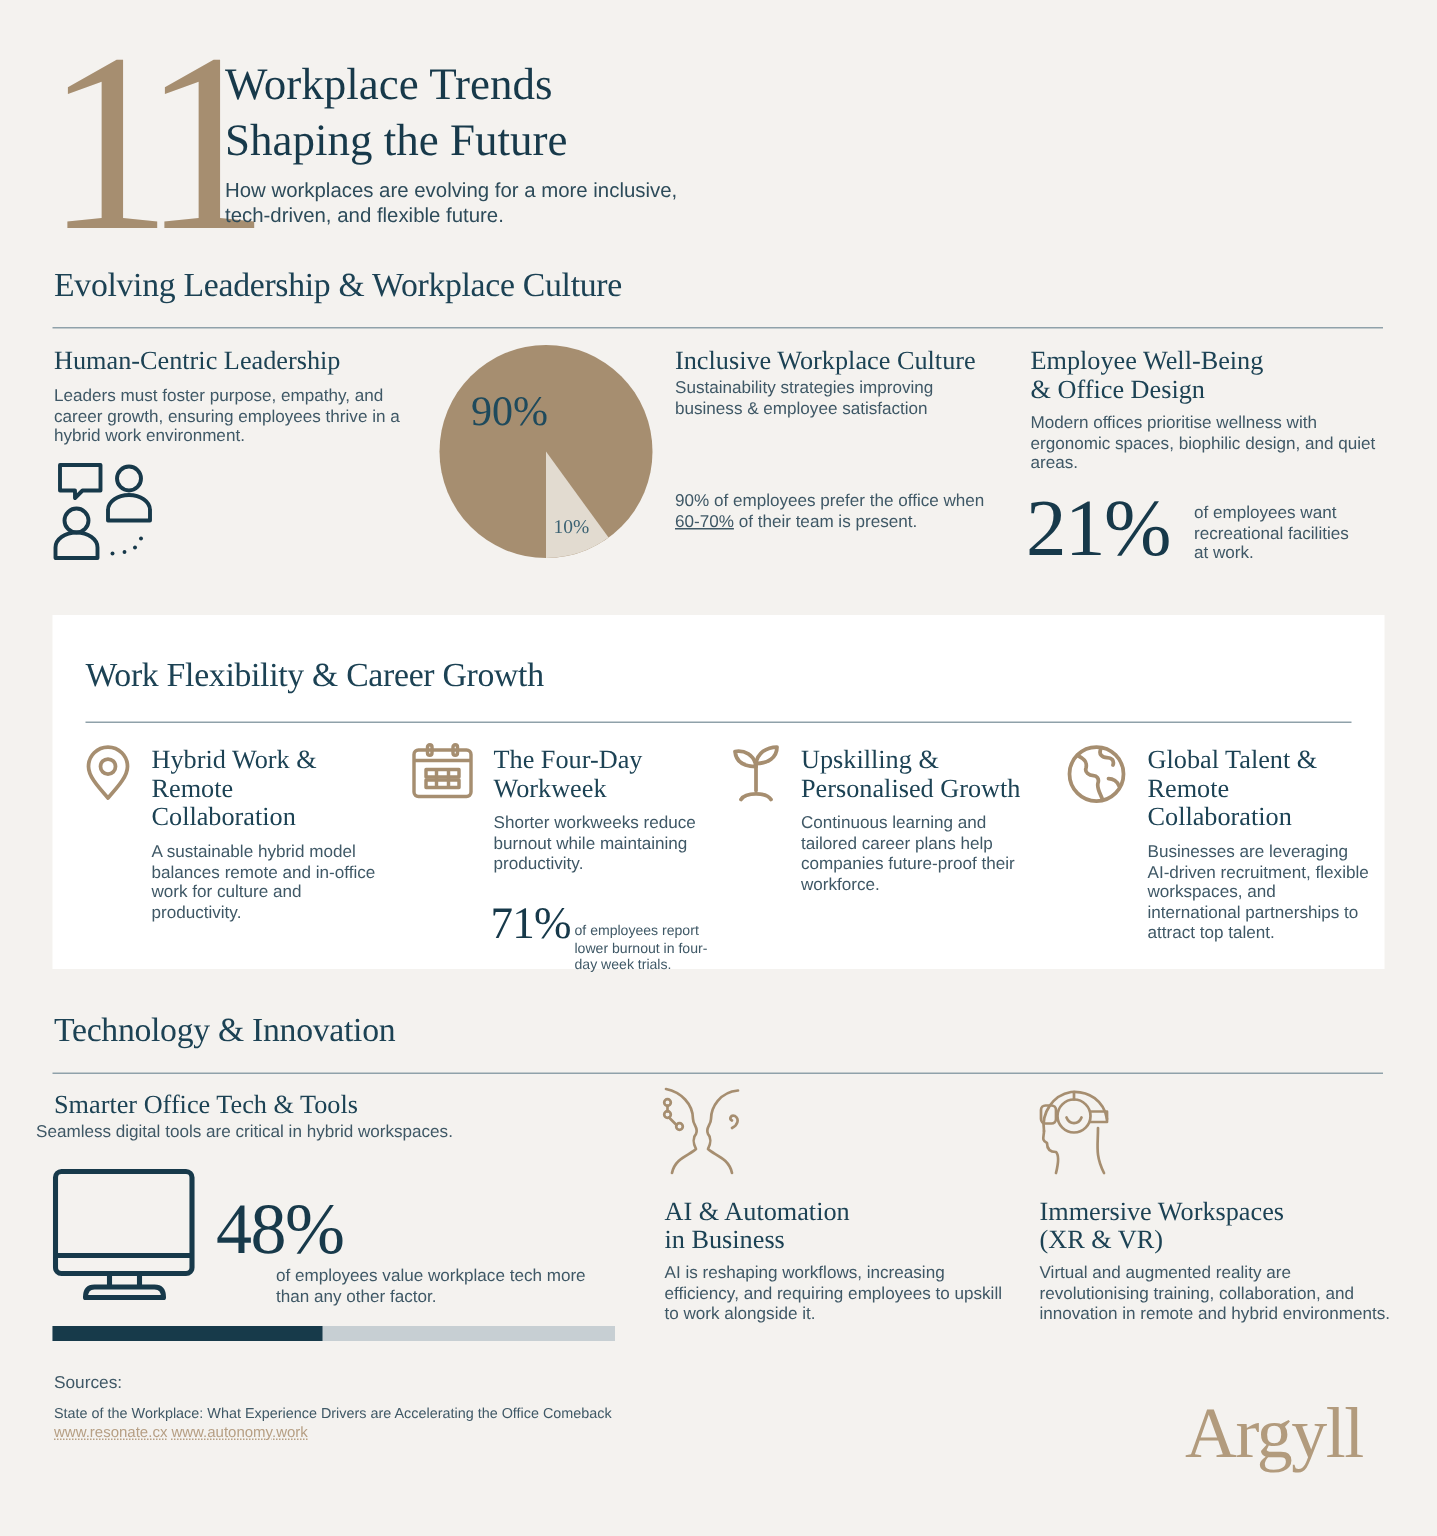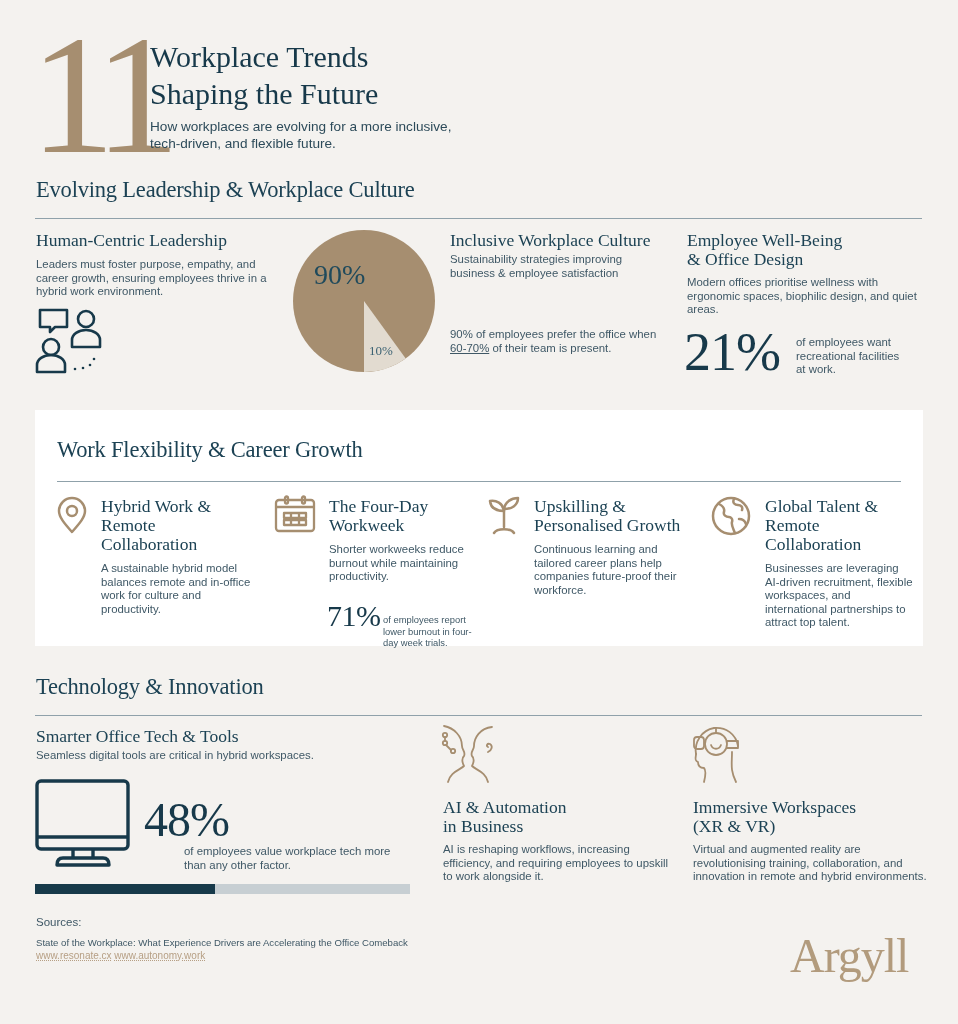--- a/index.html
+++ b/index.html
@@ -129,21 +129,21 @@
     <path d="M29 24 C32 24 35 26 36 29"></path>
   </g>
 </svg>
 <div class="abs serif h-card" style="left:765px; top:497px; width:140px;">Global Talent &amp; Remote Collaboration</div>
 <div class="abs sans body-text" style="left:765px; top:562px; width:150px;">Businesses are leveraging AI-driven recruitment, flexible workspaces, and international partnerships to attract top talent.</div>
 
 <div class="abs serif h-section" style="left:36px; top:674px;">Technology &amp; Innovation</div>
 <div class="rule" style="left:35px; top:715px; width:887px;"></div>
 
 <div class="abs serif h-card" style="left:36px; top:727px; white-space:nowrap;">Smarter Office Tech &amp; Tools</div>
-<div class="abs sans body-text" style="left:36px; top:749px; white-space:nowrap;">Seamless digital tools are critical in hybrid workspaces.</div>
+<div class="abs sans body-text" style="left:24px; top:749px; white-space:nowrap;">Seamless digital tools are critical in hybrid workspaces.</div>
 <svg class="abs" style="left:35px; top:779px;" width="96" height="92" viewBox="0 0 96 92">
   <g fill="none" stroke="#17394a" stroke-width="3.4" stroke-linejoin="round">
     <rect x="2" y="2" width="91" height="68" rx="4"></rect>
     <line x1="2" y1="58" x2="93" y2="58"></line>
     <line x1="38" y1="70" x2="38" y2="79"></line>
     <line x1="58" y1="70" x2="58" y2="79"></line>
     <path d="M22 86 C22 81 24 79 28 79 H68 C72 79 74 81 74 86 Z"></path>
   </g>
 </svg>
 <div class="abs serif" style="left:144px; top:796px; font-size:48px; line-height:48px; color:#17394a; letter-spacing:-1px;">48%</div>

